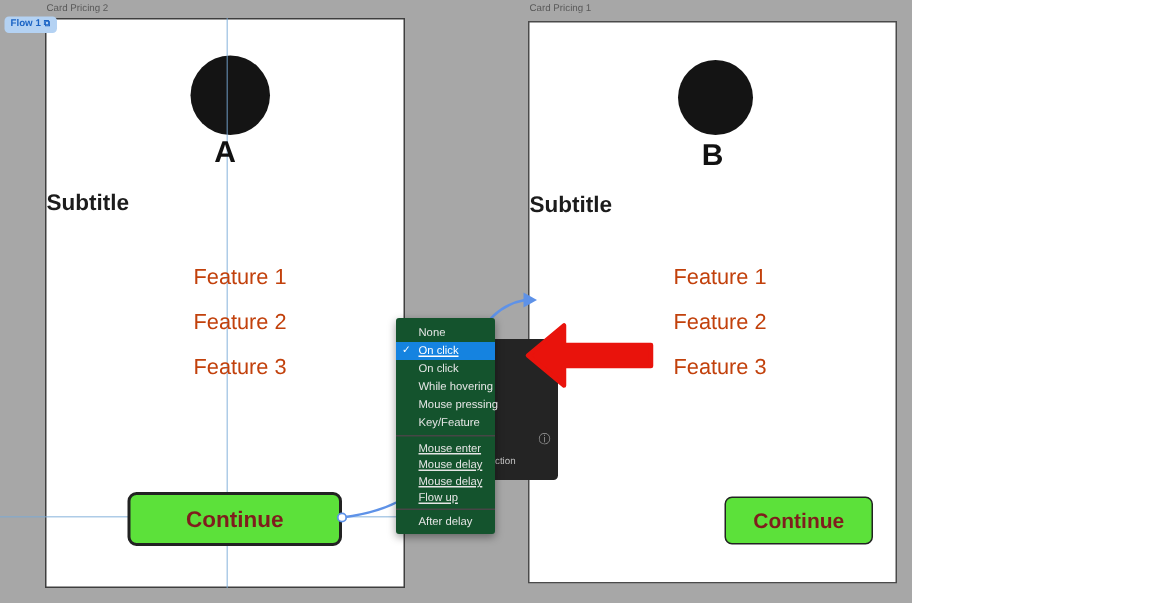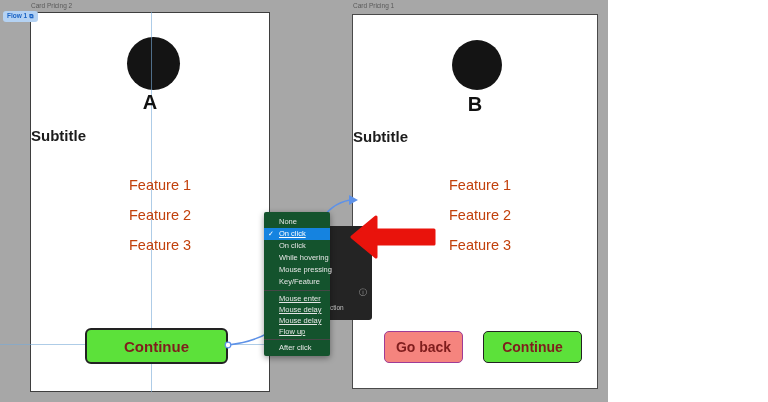--- a/index.html
+++ b/index.html
@@ -86,21 +86,20 @@
     <div class="btn btn-continue-left">Continue</div>
   </div>
 
   <div class="frame frame-right">
     <div class="circle"></div>
     <div class="card-title" style="top:78px;">B</div>
     <div class="card-subtitle" style="top:113px;">Subtitle</div>
     <div class="feature" style="left:96px; top:162px;">Feature 1</div>
     <div class="feature" style="left:96px; top:192px;">Feature 2</div>
     <div class="feature" style="left:96px; top:222px;">Feature 3</div>
-    <div class="btn btn-goback">Go back</div>
     <div class="btn btn-continue-right">Continue</div>
   </div>
 
   <div class="vguide"></div>
   <div class="hguide"></div>
 
   <svg class="connector-svg">
     <path d="M228,345 C268,340 296,324 305,272 C312,232 322,205 350,200" fill="none" stroke="#5e92e8" stroke-width="1.6"></path>
     <polygon points="349,195 358,200 349,205" fill="#5e92e8"></polygon>
     <circle cx="228" cy="345" r="2.8" fill="#ffffff" stroke="#5e92e8" stroke-width="1.2"></circle>
@@ -139,21 +138,21 @@
       <span>Mouse delay</span>
     </div>
     <div class="menu-item small">
       <span>Mouse delay</span>
     </div>
     <div class="menu-item small">
       <span>Flow up</span>
     </div>
     <div class="menu-sep"></div>
     <div class="menu-item">
-      <span>After click</span>
+      <span>After delay</span>
     </div>
   </div>
 
   <svg class="arrow-svg">
     <polygon points="7,26 31,6 31,19 89,19 89,33 31,33 31,46" fill="#e9130c" stroke="#e9130c" stroke-width="3" stroke-linejoin="round"></polygon>
   </svg>
 
 </div>
 
 </body></html>

